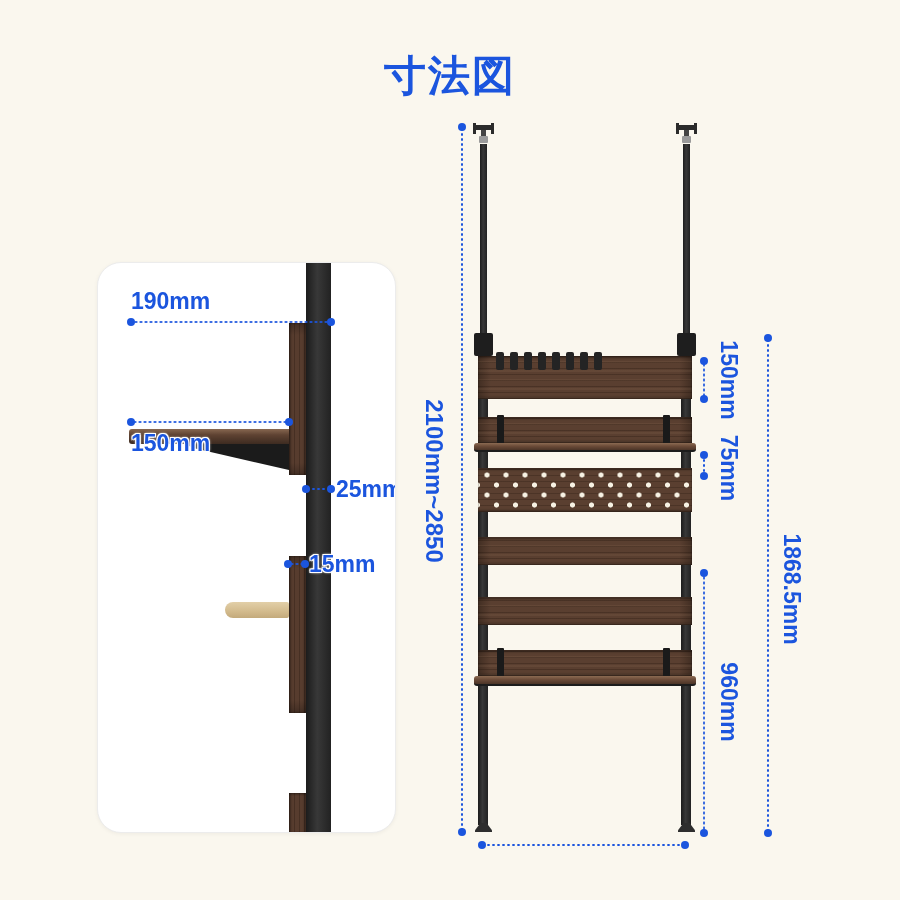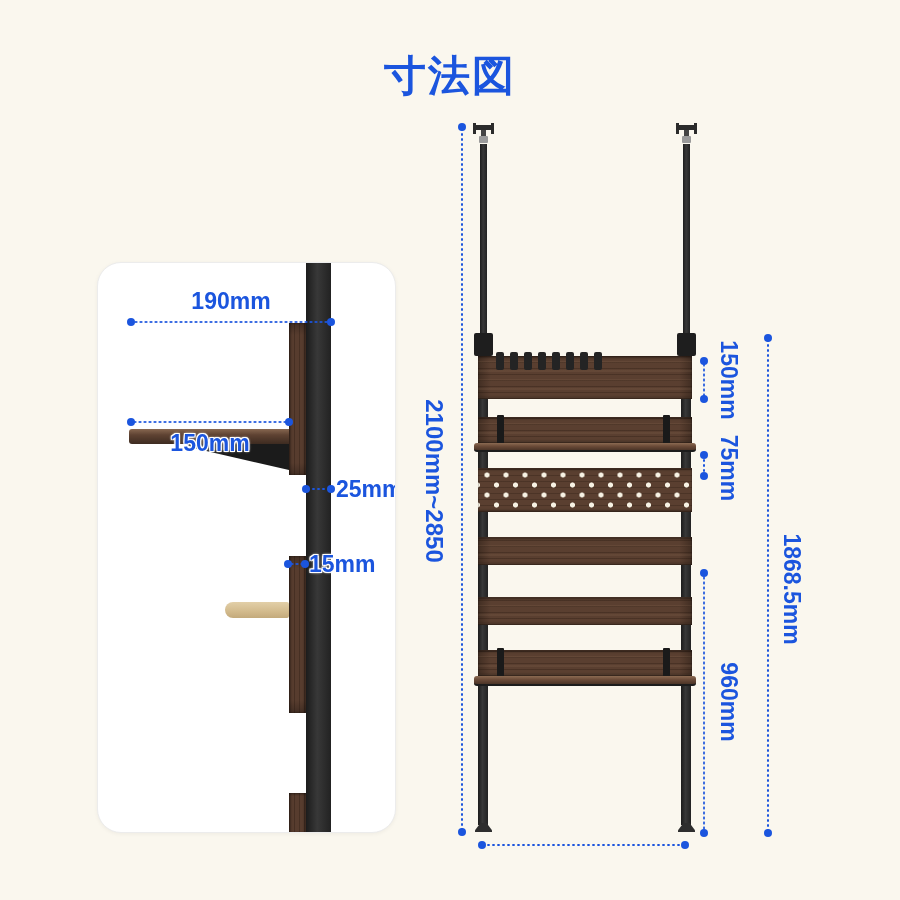--- a/index.html
+++ b/index.html
@@ -37,21 +37,21 @@
   }
   .vlabel{
     position:absolute;color:#1B55DE;font-weight:bold;font-size:23px;
     white-space:nowrap;line-height:1;
     transform:translate(-50%,-50%) rotate(90deg);
   }
   .halo{
     text-shadow:-1px -1px 0 #fff,1px -1px 0 #fff,-1px 1px 0 #fff,1px 1px 0 #fff,
                  0 0 3px #fff,0 0 3px #fff;
   }
-  .center{text-align:center;}
+  .center{}
   
   .wood-h{
     background-color:#5A3F30;
     background-image:
       repeating-linear-gradient(0deg, rgba(32,18,10,0.28) 0 1px, rgba(0,0,0,0) 1px 6px),
       repeating-linear-gradient(0deg, rgba(222,180,140,0.07) 0 2px, rgba(0,0,0,0) 2px 9px),
       linear-gradient(90deg, rgba(0,0,0,0.28), rgba(0,0,0,0) 6%, rgba(0,0,0,0) 94%, rgba(0,0,0,0.28));
     box-shadow:inset 0 2px 2px rgba(0,0,0,0.35), inset 0 -2px 2px rgba(0,0,0,0.3);
   }
   .wood-v{

